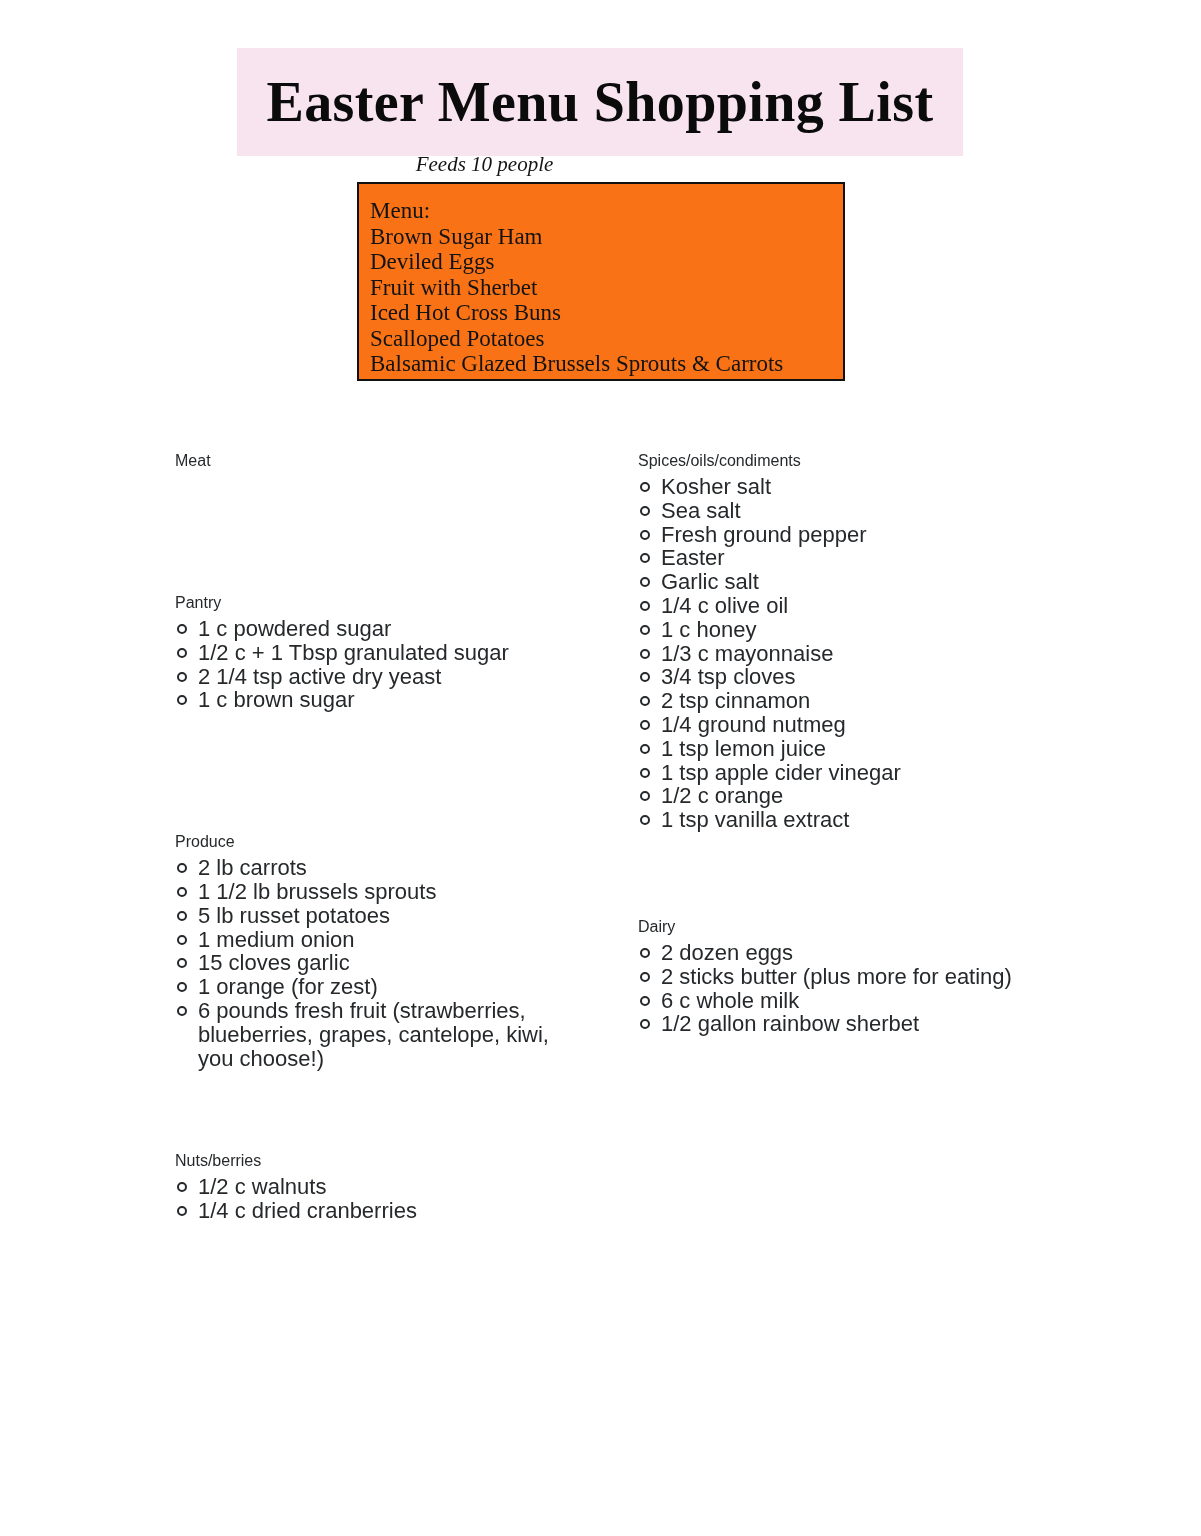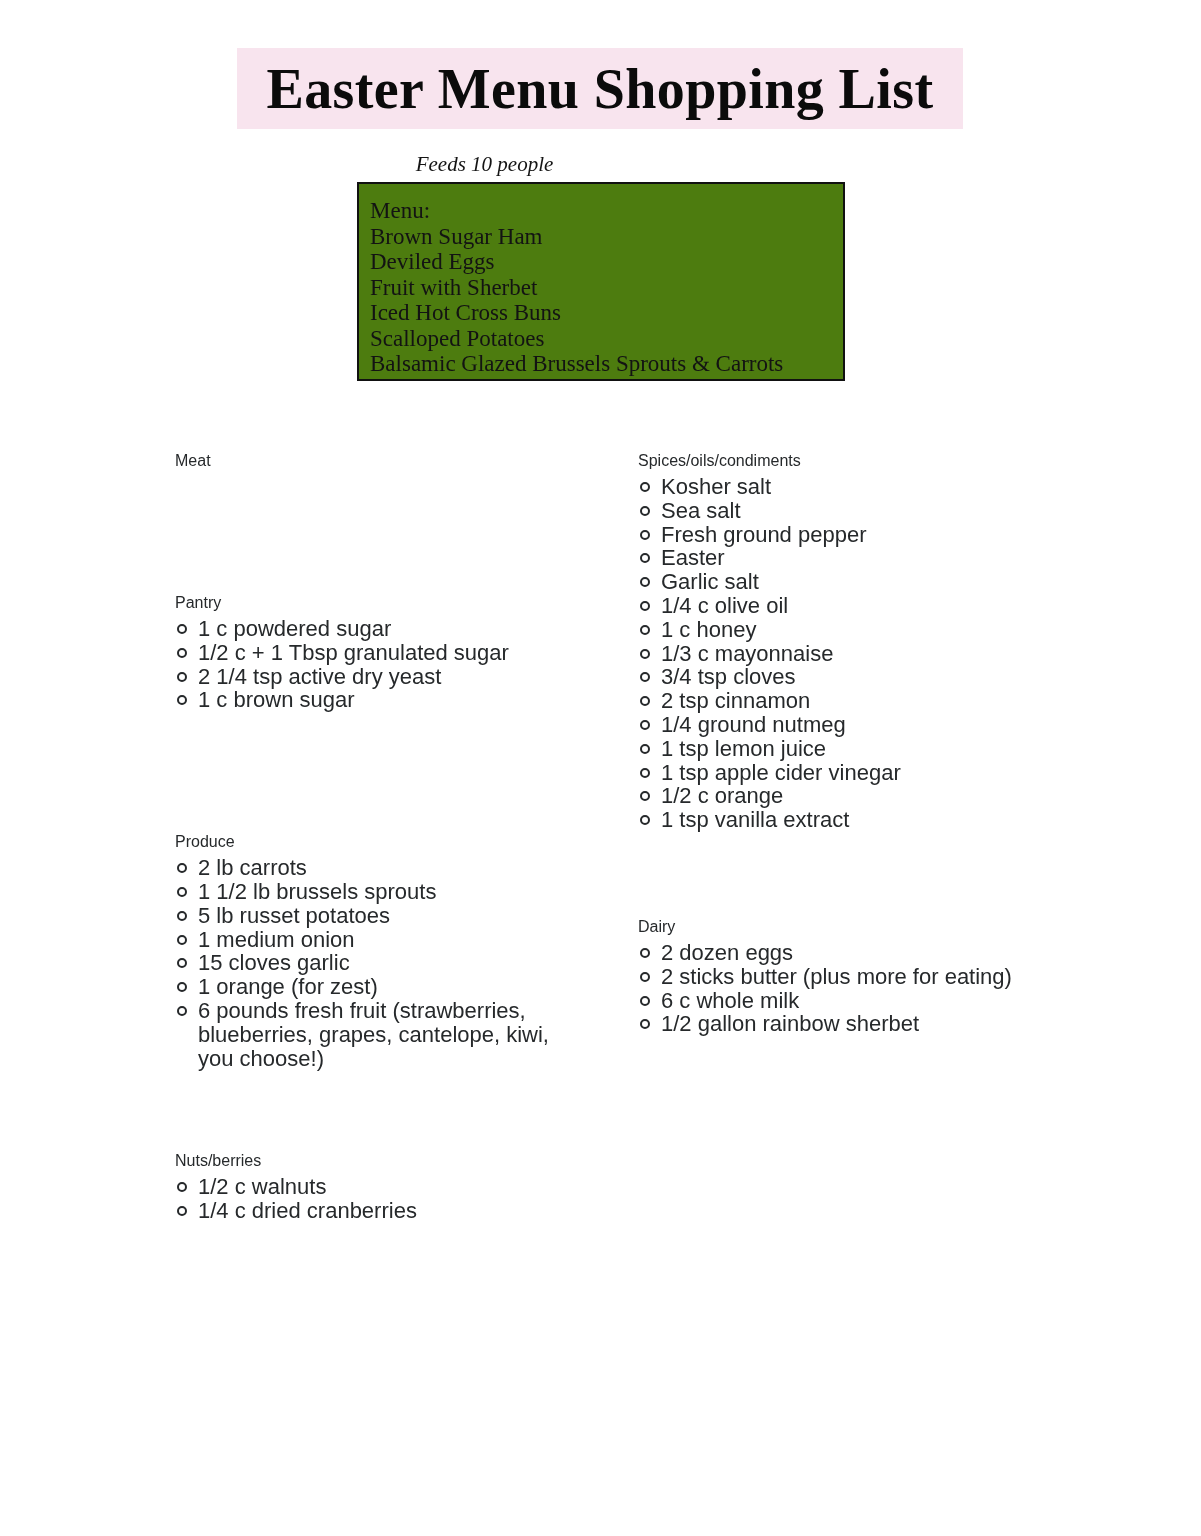--- a/index.html
+++ b/index.html
@@ -14,21 +14,21 @@
     font-family: "Liberation Sans", sans-serif;
     overflow: hidden;
   }
 
   
   .title-band {
     position: absolute;
     left: 237px;
     top: 48px;
     width: 726px;
-    height: 81px;
+    height: 108px;
     background: #f8e4ee;
     display: flex;
     align-items: center;
     justify-content: center;
   }
   .title-text {
     font-family: "Liberation Serif", "DejaVu Serif", serif;
     font-weight: bold;
     font-size: 56px;
     line-height: 1;
@@ -52,21 +52,21 @@
 
   
   .menu-box {
     position: absolute;
     left: 357px;
     top: 182px;
     width: 488px;
     height: 199px;
     border: 2px solid #111111;
     box-sizing: border-box;
-    background: #4d7c0f;
+    background: #f97316;
   }
   .menu-inner {
     padding: 14px 0 0 11px;
   }
   .menu-line {
     font-family: "Liberation Serif", "DejaVu Serif", serif;
     font-size: 23px;
     line-height: 25.5px;
     color: #131313;
     white-space: nowrap;

